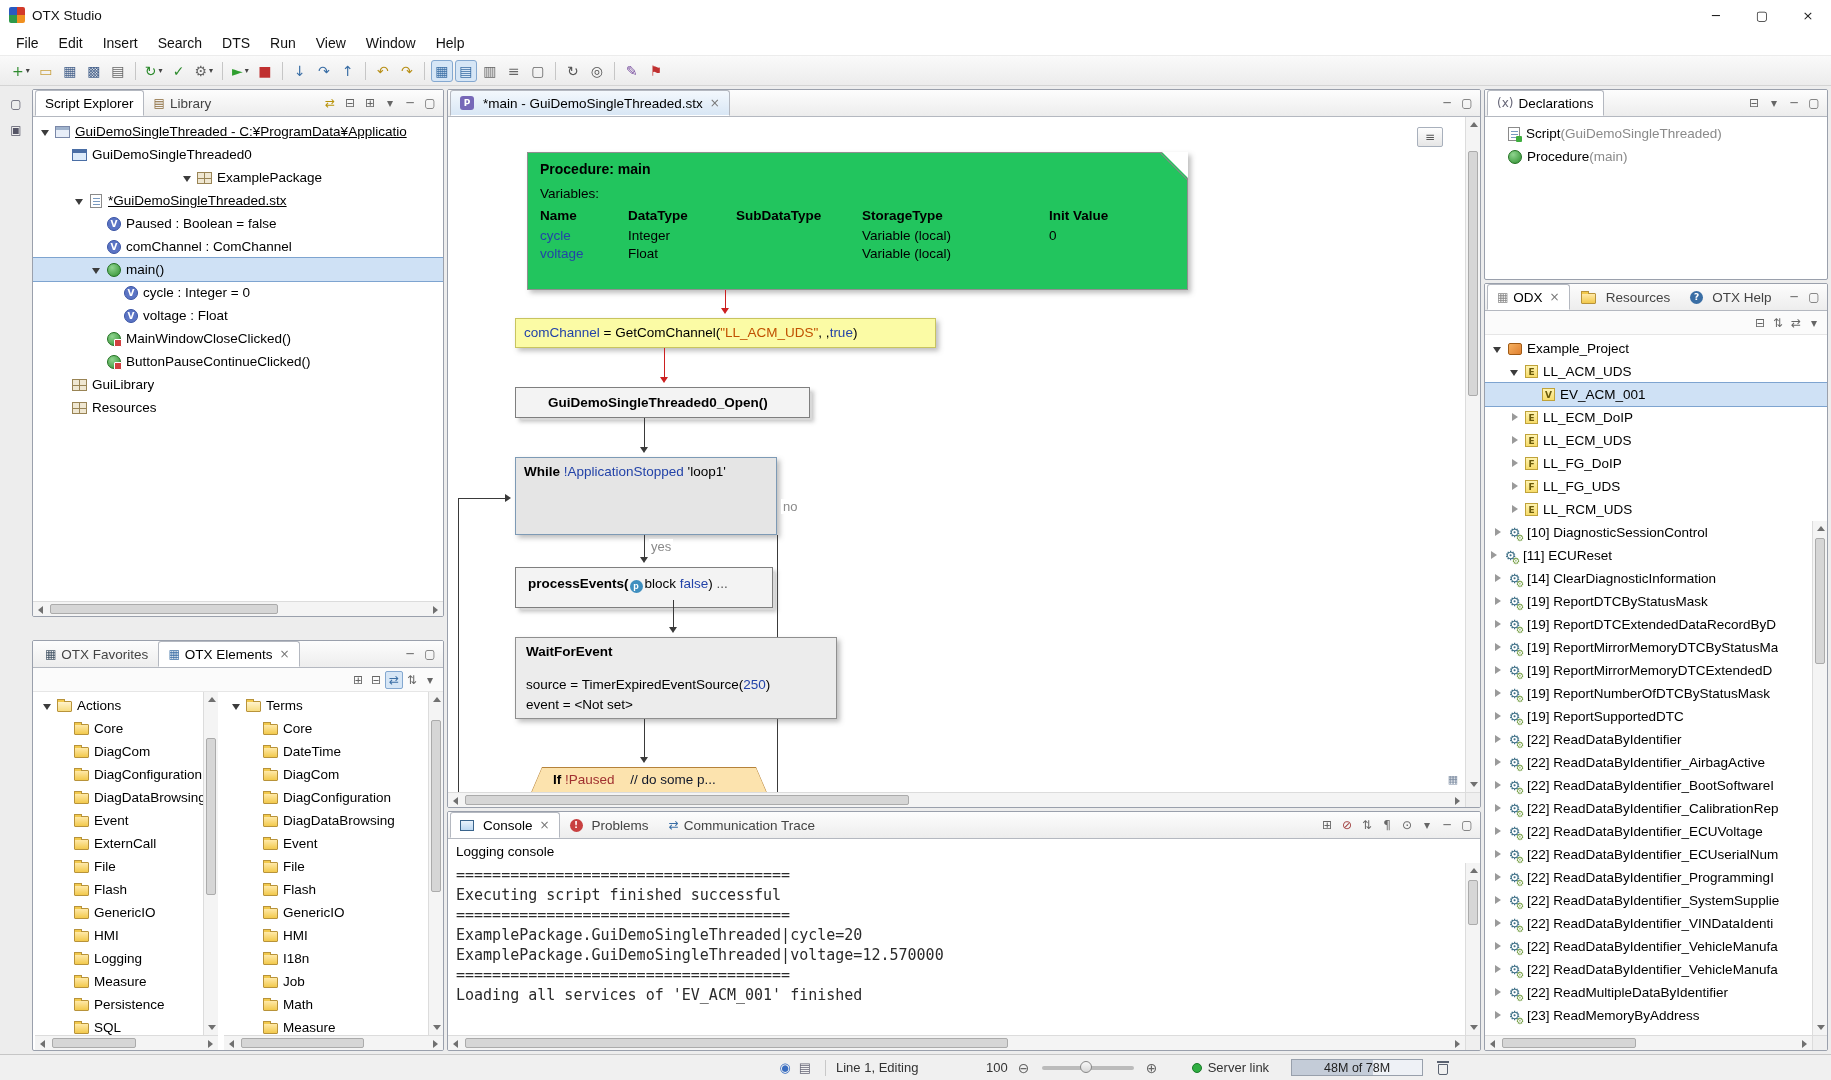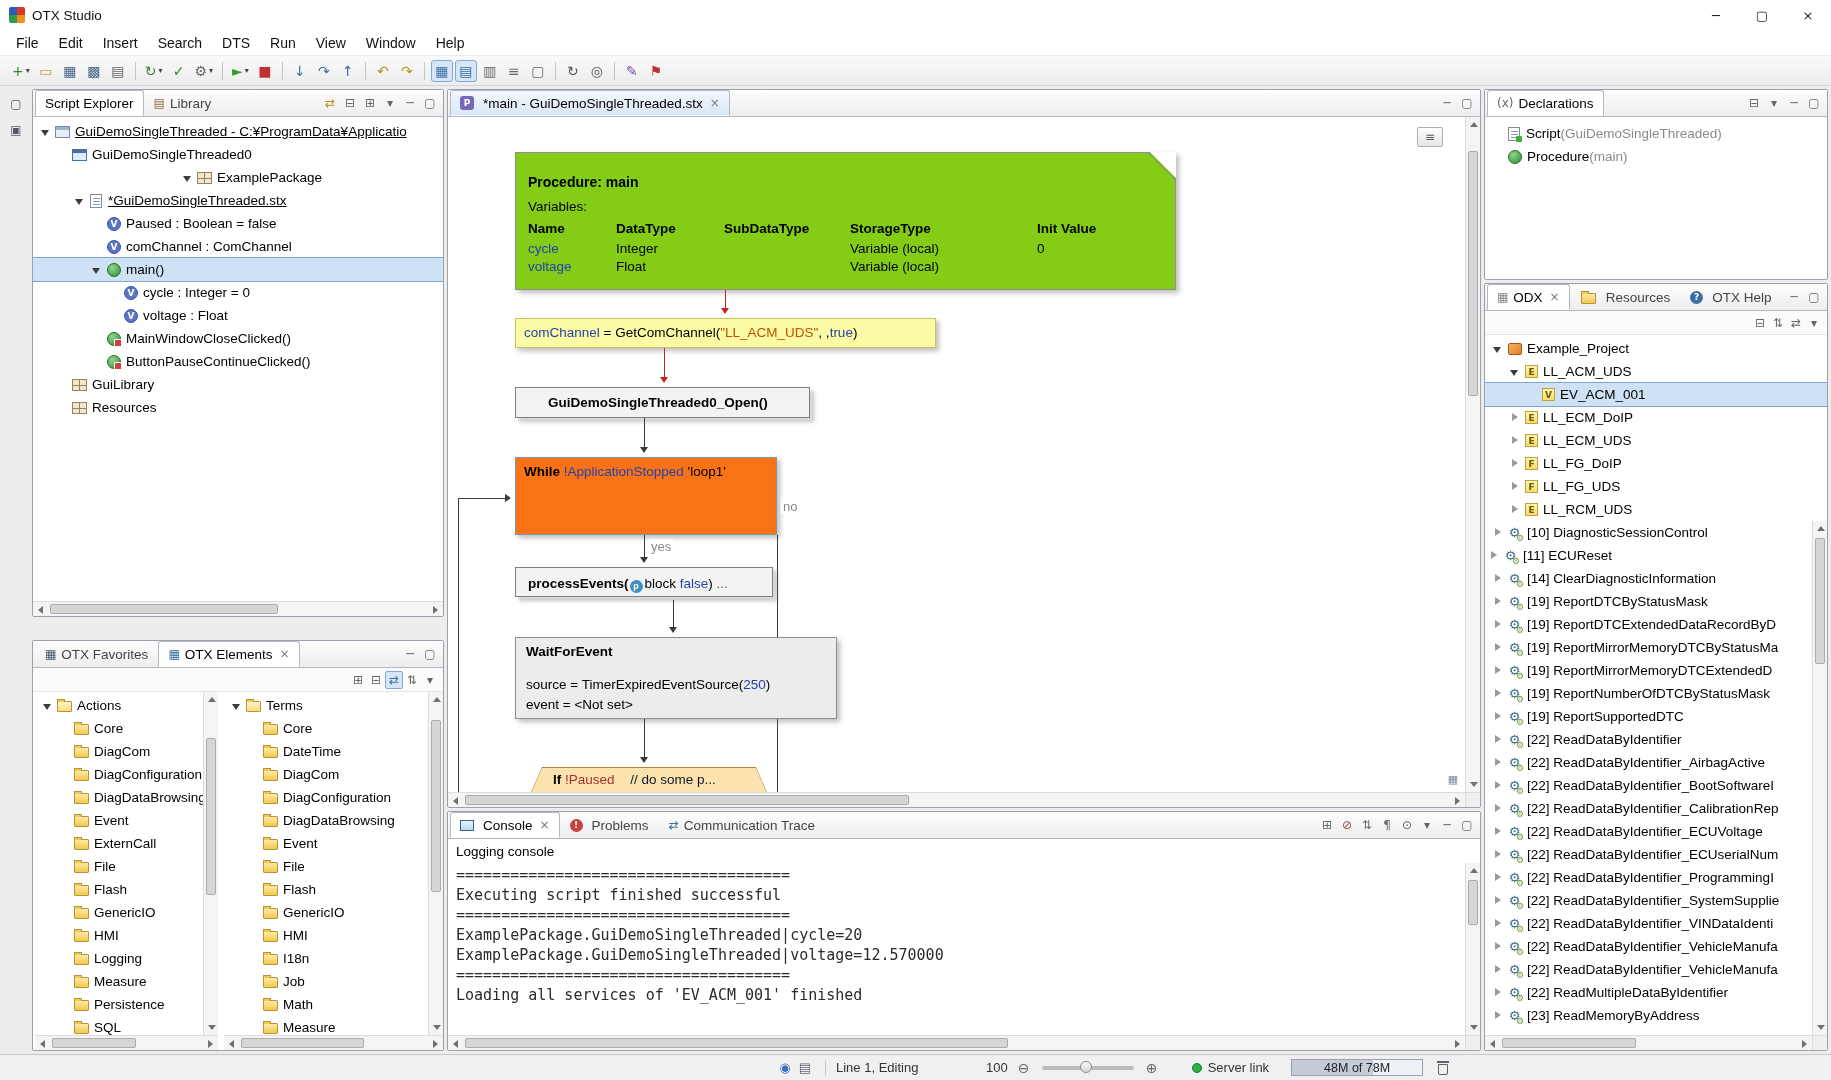--- a/index.html
+++ b/index.html
@@ -110,32 +110,32 @@
 .canvas-menu{position:absolute;top:10px;right:22px;width:26px;height:20px;border:1px solid #a8b0bc;border-radius:2px;background:linear-gradient(#fdfdfd,#e6e6e6);color:#555;text-align:center;font-family:"DejaVu Sans",sans-serif;font-size:12px;line-height:18px;}
 .canvas-menu::after{content:"≡";}
 .canvas-fit{position:absolute;right:5px;bottom:5px;width:14px;height:14px;color:#7a8aa0;font-family:"DejaVu Sans",sans-serif;font-size:11px;line-height:14px;text-align:center;}
 .canvas-fit::after{content:"▦";}
 .node{position:absolute;border:1px solid #7f7f7f;background:#f3f3f3;box-shadow:3px 3px 5px rgba(110,110,110,.45);font-size:13.5px;}
 .b{font-weight:bold;}
 .tref{color:#2343a8;}
 .tstr{color:#c05000;}
 .tcomment{color:#0f172a;padding-left:12px;}
 .tred{color:#a03030;}
-.proc-box{background:#84cc16;border-color:#8f8f8f;padding:21px 14px 6px 12px;}
+.proc-box{background:#22c55e;border-color:#8f8f8f;padding:8px 14px 6px 12px;margin-left:12px;}
 .fold-a{position:absolute;top:-1px;right:-1px;width:0;height:0;border-top:26px solid #fff;border-left:26px solid transparent;}
 .fold-b{position:absolute;top:13px;right:-6px;width:38px;height:1px;background:#8a8a8a;transform:rotate(45deg);}
 .ptitle{font-size:14px;margin-bottom:9px;}
 .pvars{margin-bottom:7px;}
 .vars-table{border-collapse:collapse;font-size:13.5px;}
 .vars-table th{text-align:left;font-weight:bold;padding:0 0 5px 0;}
 .vars-table td{padding:0 0 3px 0;}
 .cblue{color:#2343a8;}
 .yellow-node{background:#fbfba5;border-color:#c8c460;line-height:28px;padding-left:8px;white-space:nowrap;}
 .open-node{line-height:29px;padding-left:14px;font-weight:bold;box-shadow:4px 4px 0 -2px #d8d8d8,4px 4px 4px rgba(110,110,110,.4);}
-.while-node{background:#f97316;border-color:#7d9ab5;padding:6px 8px;}
+.while-node{background:#e5e5e5;border-color:#7d9ab5;padding:6px 8px;}
 .process-node{line-height:31px;padding-left:12px;white-space:nowrap;box-shadow:4px 4px 0 -2px #d8d8d8,4px 4px 4px rgba(110,110,110,.4);}
 .i-param{display:inline-block;width:13px;height:13px;border-radius:50%;background:#3f8fbf;color:#fff;font-size:9px;font-weight:bold;text-align:center;line-height:13px;vertical-align:-1px;margin:0 2px 0 1px;}
 .i-param::after{content:"p";}
 .more{color:#555;}
 .wait-node{background:#ececec;border-color:#8f8f8f;padding:6px 10px;}
 .wait-title{font-weight:bold;margin-bottom:16px;}
 .wait-line{line-height:20px;}
 .if-wrap{position:absolute;background:#b5823a;clip-path:polygon(18px 0,calc(100% - 18px) 0,100% 100%,0 100%);padding:1px;}
 .if-inner{width:100%;height:100%;background:#fce3ae;clip-path:polygon(17px 0,calc(100% - 17px) 0,100% 100%,0 100%);padding:4px 0 0 28px;white-space:nowrap;}
 .varrow{position:absolute;width:1px;}
@@ -719,21 +719,21 @@
             <div class="node while-node" style="left:67px;top:340px;width:262px;height:78px;">
               <span class="b">While</span><span class="tref"> !ApplicationStopped</span><span> 'loop1'</span>
             </div>
             <span class="flabel" style="left:333px;top:382px;">no</span>
             <span class="flabel" style="left:201px;top:422px;">yes</span>
             <div class="varrow blk" style="left:196px;top:418px;height:26px;"></div>
             <div class="vline" style="left:329px;top:418px;height:257px;"></div>
             <div class="vline" style="left:10px;top:381px;height:294px;"></div>
             <div class="harrow" style="left:10px;top:381px;width:51px;"></div>
 
-            <div class="node process-node" style="left:67px;top:450px;width:258px;height:30px;">
+            <div class="node process-node" style="left:67px;top:450px;width:258px;height:41px;">
               <span class="b">processEvents(</span><span class="i-param"></span><span>block</span><span class="tref"> false</span><span>)</span><span class="more"> ...</span>
             </div>
 
             <div class="varrow blk" style="left:225px;top:483px;height:31px;"></div>
 
             <div class="node wait-node" style="left:67px;top:520px;width:322px;height:82px;">
               <div class="wait-title">WaitForEvent</div>
               <div class="wait-line"><span>source = TimerExpiredEventSource(</span><span class="tref">250</span><span>)</span></div>
               <div class="wait-line">event =  &lt;Not set&gt;</div>
             </div>

